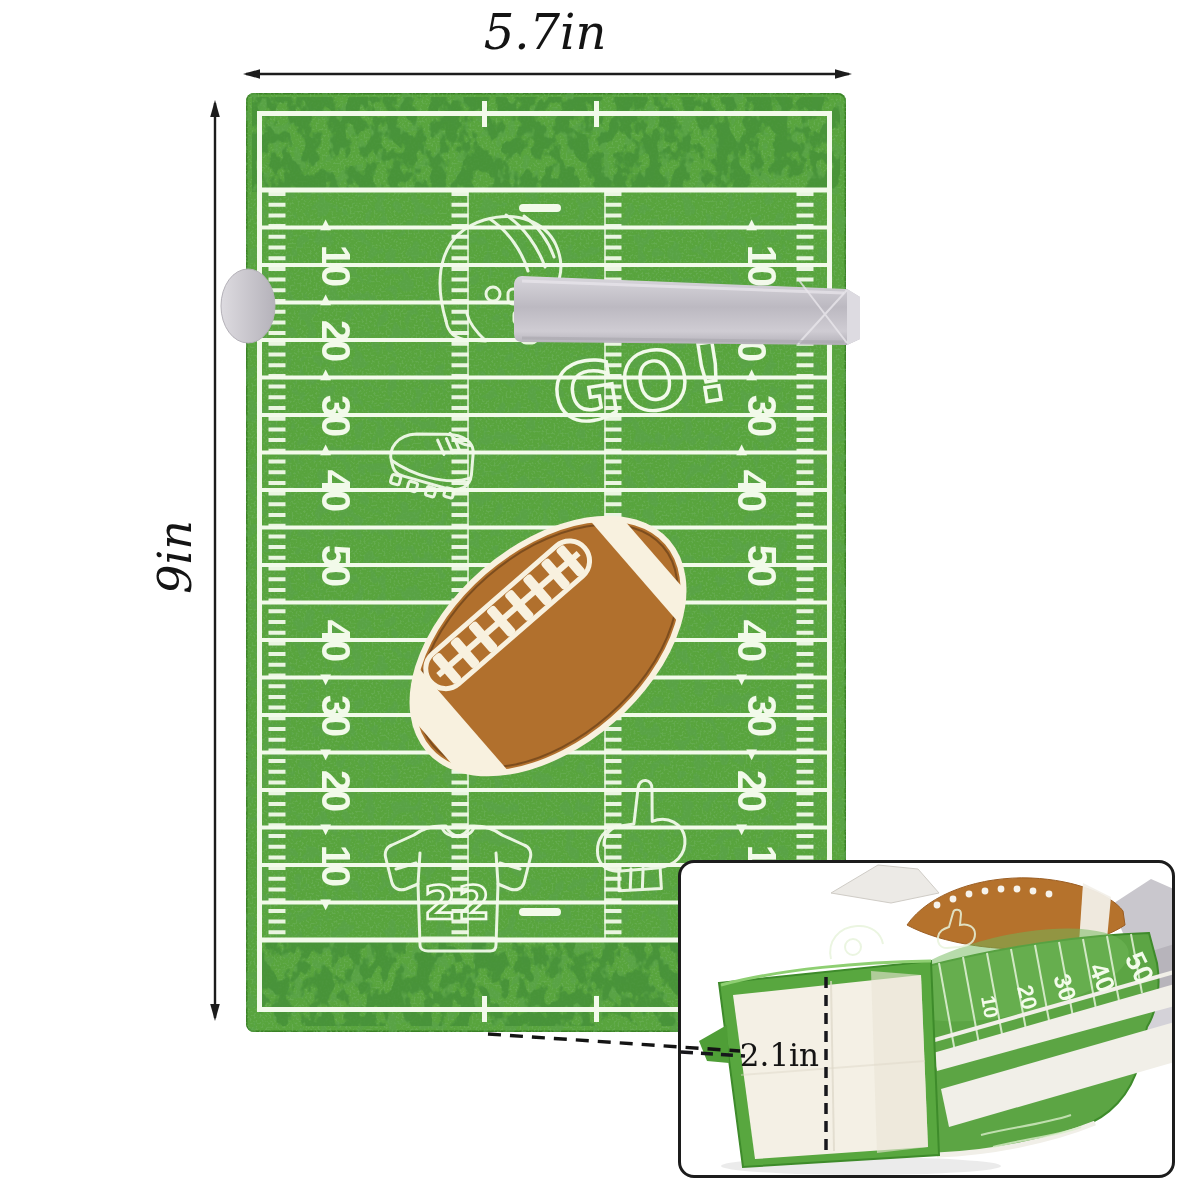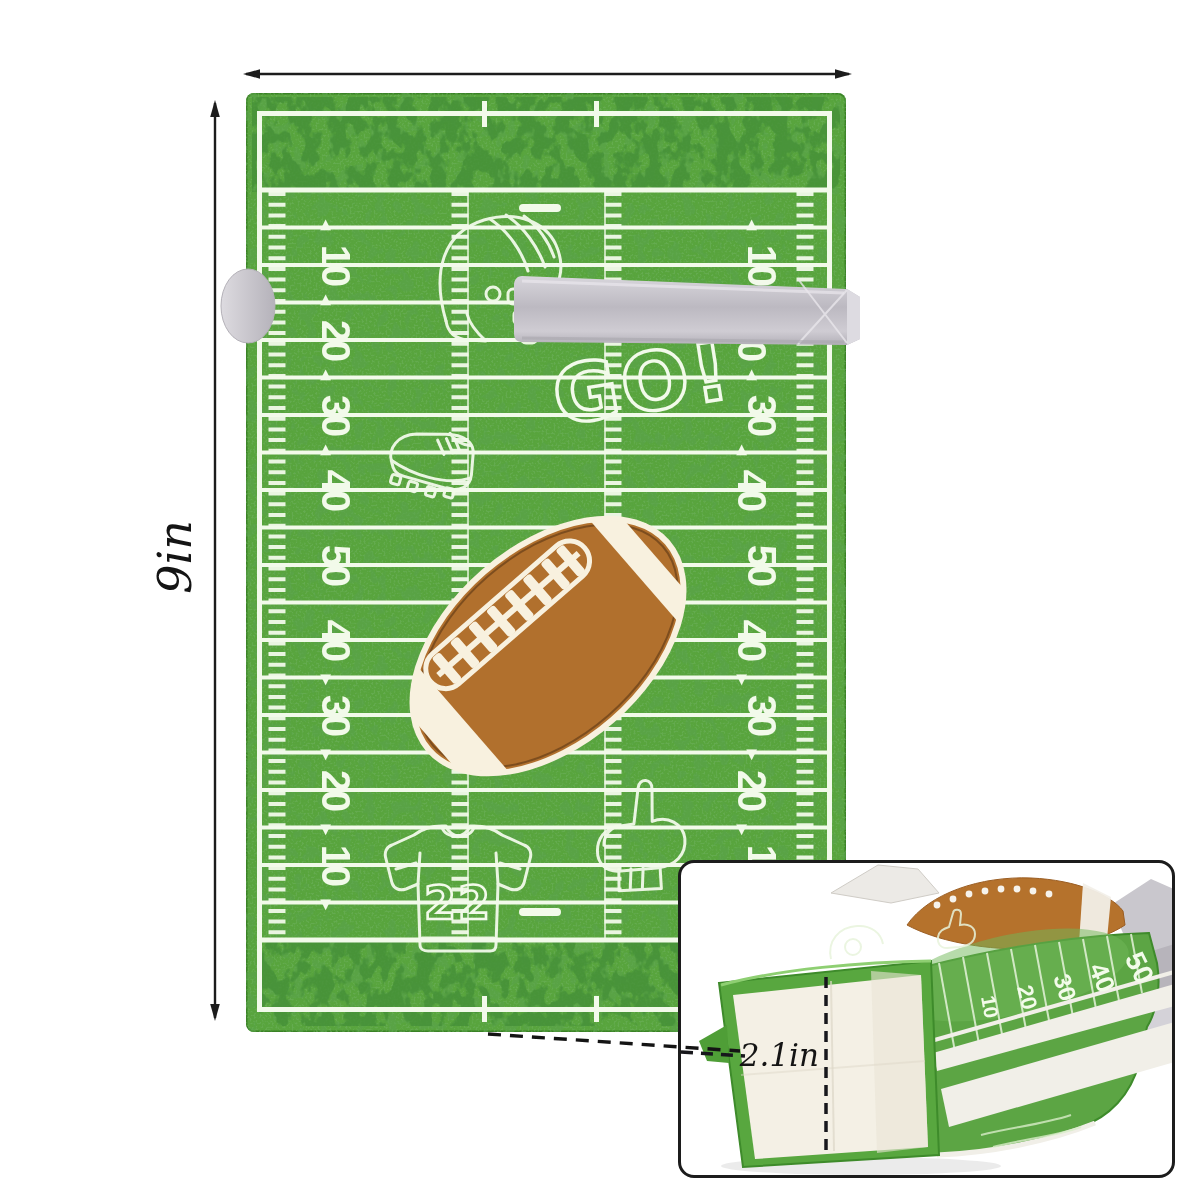--- a/index.html
+++ b/index.html
@@ -11,21 +11,21 @@
   .dim-label.h{left:80px;top:530px;width:190px;font-size:46px;transform:rotate(-90deg);}
   .overlay-svg{position:absolute;left:0;top:0;width:1200px;height:1200px;pointer-events:none;}
   .dims{z-index:2;}
   .conn{z-index:7;}
   .bag{position:absolute;left:246px;top:93px;width:600px;height:939px;z-index:3;}
   .bag svg{overflow:visible;display:block;}
   .inset{position:absolute;left:678px;top:860px;width:497px;height:318px;background:#ffffff;
          border:3px solid #1c1c1c;border-radius:16px;z-index:5;box-sizing:border-box;overflow:hidden;}
   .inset svg{display:block;position:absolute;left:0;top:0;}
   .inset .depth{position:absolute;left:50px;top:174px;width:88px;text-align:right;
-                font-family:"DejaVu Serif",serif;font-style:italic;font-size:31px;color:#141414;z-index:2;}
+                font-family:"DejaVu Serif",serif;font-size:31px;color:#141414;z-index:2;}
   .yardnum{font-family:"Liberation Sans",sans-serif;font-weight:bold;font-size:40px;
            letter-spacing:-2px;fill:#f2faea;}
   .yardarrow{font-size:14px;fill:#f2faea;}
   .insetnum{font-family:"Liberation Sans",sans-serif;font-weight:bold;fill:#f3fbea;}
   .sketch{stroke:#f2faea;stroke-width:3;fill:none;stroke-linecap:round;stroke-linejoin:round;opacity:.95;}
   .go-text{font-family:"DejaVu Sans",sans-serif;font-weight:bold;font-size:80px;letter-spacing:3px;
            fill:none;stroke:#f2faea;stroke-width:3.4;}
   .jersey-num{font-family:"DejaVu Sans",sans-serif;font-weight:bold;font-size:46px;letter-spacing:2px;
            fill:none;stroke:#f2faea;stroke-width:2.6;text-anchor:middle;}
 </style>
@@ -40,20 +40,21 @@
       <polygon points="243,74 260,69.2 260,78.8" stroke="none"></polygon>
       <polygon points="852,74 835,69.2 835,78.8" stroke="none"></polygon>
     </g>
     <g stroke="#1c1c1c" fill="#1c1c1c">
       <line x1="215" y1="103" x2="215" y2="1018" stroke-width="2.4"></line>
       <polygon points="215,100 210.2,117 219.8,117" stroke="none"></polygon>
       <polygon points="215,1021 210.2,1004 219.8,1004" stroke="none"></polygon>
     </g>
   </svg>
 
+  <div class="dim-label w">5.7in</div>
   <div class="dim-label h">9in</div>
 
   <div class="bag">
     <svg width="600" height="939" viewBox="0 0 600 939">
       <defs>
         <clipPath id="bagClip">
             <rect x="0" y="0" width="600" height="939" rx="8"></rect>
           </clipPath>
         <filter id="mottleLight" x="0%" y="0%" width="100%" height="100%">
           <feTurbulence type="fractalNoise" baseFrequency="0.085 0.065" numOctaves="2" seed="7" result="n"></feTurbulence>

